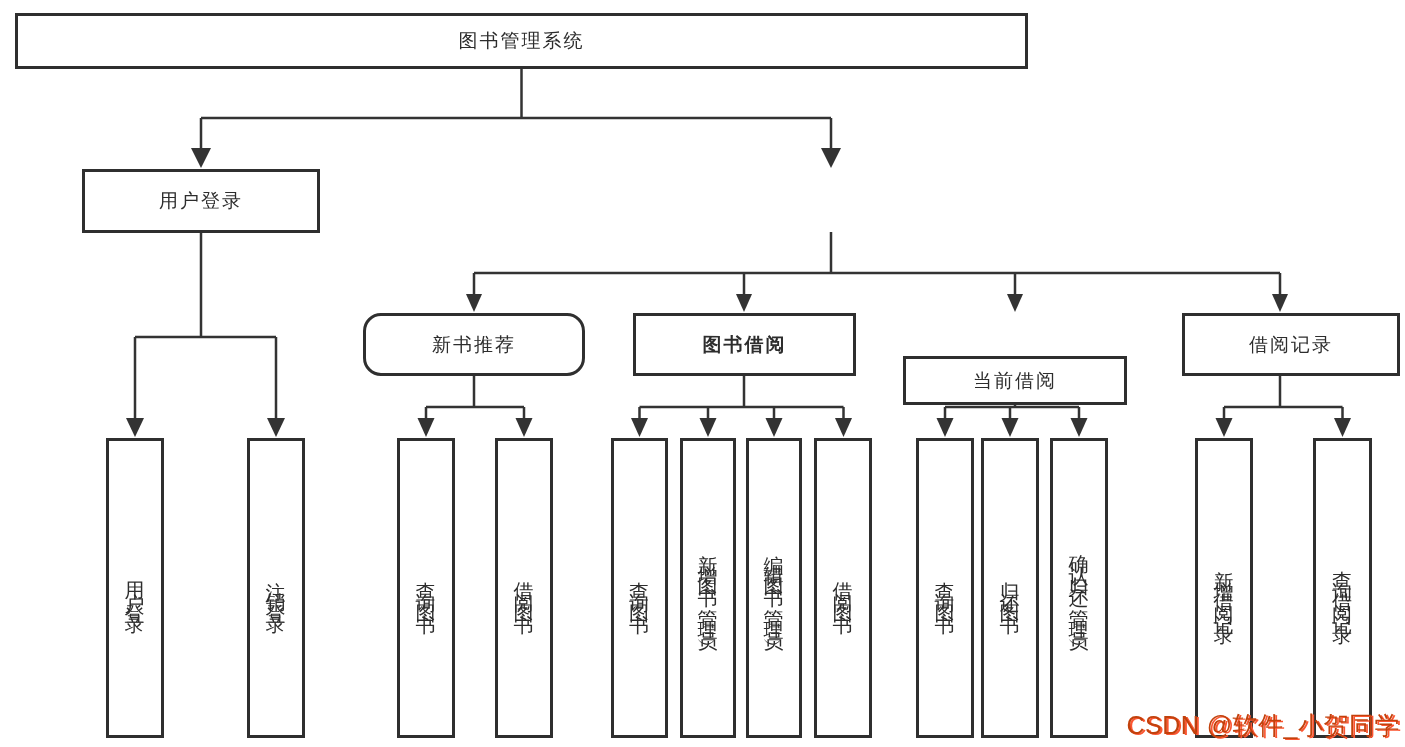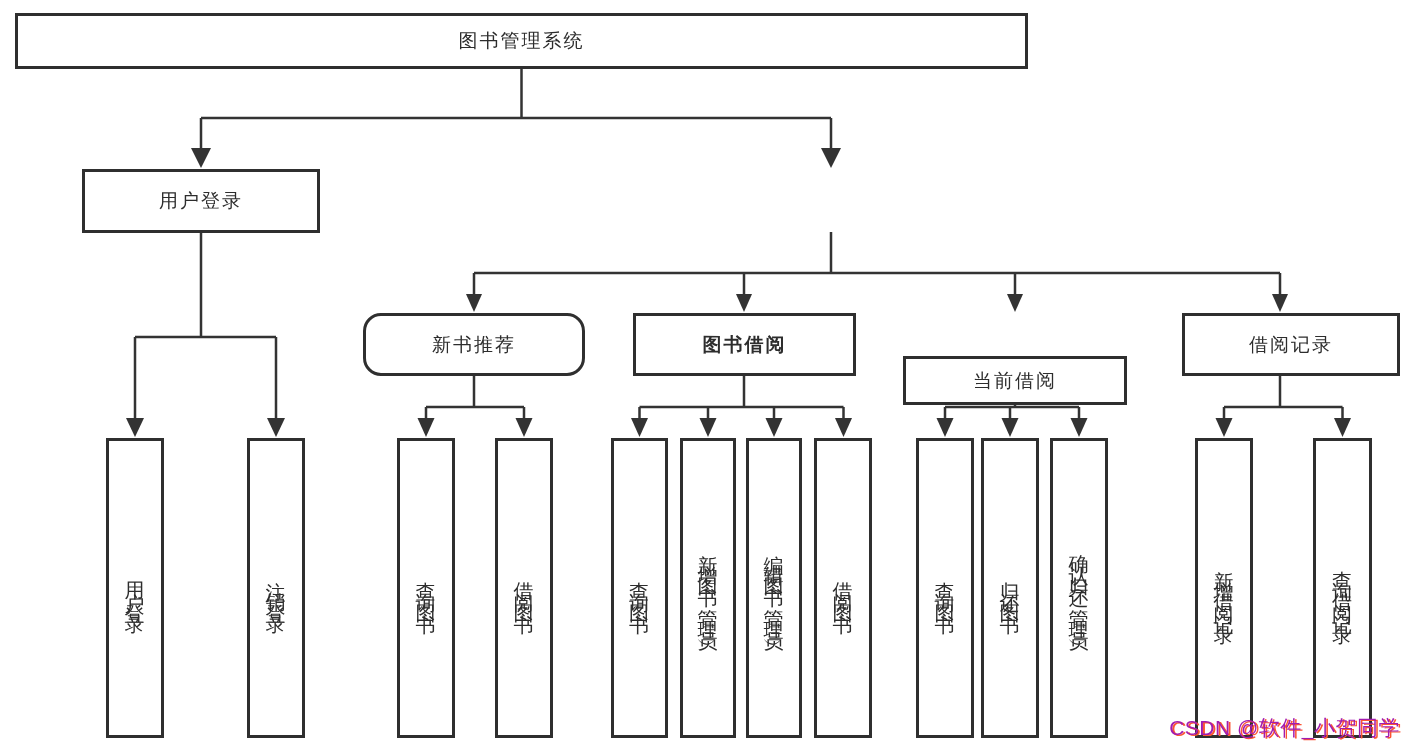--- a/index.html
+++ b/index.html
@@ -40,23 +40,23 @@
     text-orientation: mixed;
     font-size: 20px;
     letter-spacing: 11px;
     line-height: 1;
     overflow: hidden;
   }
   .watermark {
     position: absolute;
     right: 5px;
     bottom: 5px;
-    font-size: 21px;
+    font-size: 25px;
     letter-spacing: 0.5px;
-    color: #a21caf;
+    color: #c2410c;
     text-shadow: 2px 1px 0 #fc5531;
     white-space: nowrap;
     z-index: 5;
   }
 </style>
 </head>
 <body>
 
 <div class="stage">
 

